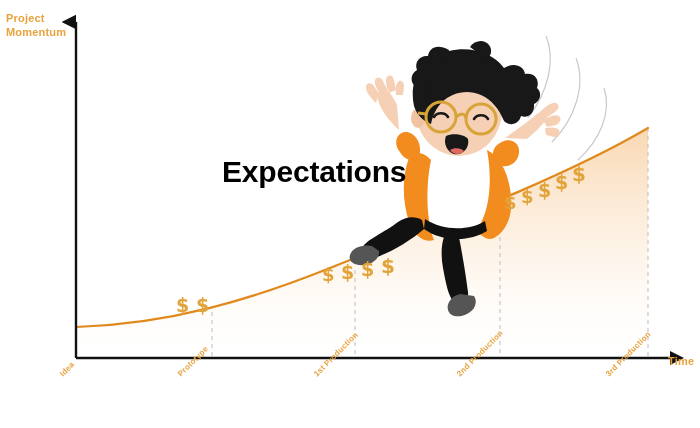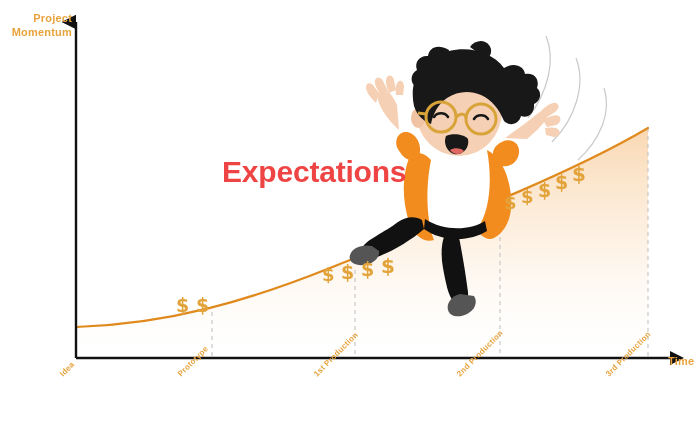--- a/index.html
+++ b/index.html
@@ -14,42 +14,41 @@
   #chart-svg{position:absolute;left:0;top:0;width:700px;height:428px;}
 
   .axis-caption{
     position:absolute;
     font-weight:bold;
     color:#E8A33D;
     font-size:11px;
     line-height:1.25;
     letter-spacing:.2px;
     white-space:pre-line;
-    text-align:right;
   }
   #y-axis-caption{left:6px;top:12px;width:66px;}
   #x-axis-caption{left:668px;top:355px;width:40px;text-align:left;font-size:11px;}
 
   .tick-label{
     position:absolute;
     color:#E8A33D;
     font-weight:bold;
     font-size:8px;
     white-space:nowrap;
     transform-origin:left top;
     transform:rotate(-45deg);
     letter-spacing:.2px;
   }
 
   #headline{
     position:absolute;
     left:222px;top:155px;
     font-size:30px;
     font-weight:bold;
-    color:#ef4444;
+    color:#000000;
     letter-spacing:-0.2px;
   }
 
   .money-cluster{position:absolute;}
   .money{
     position:absolute;
     color:#E2A33A;
     font-weight:bold;
     font-family:"DejaVu Sans", sans-serif;
   }

